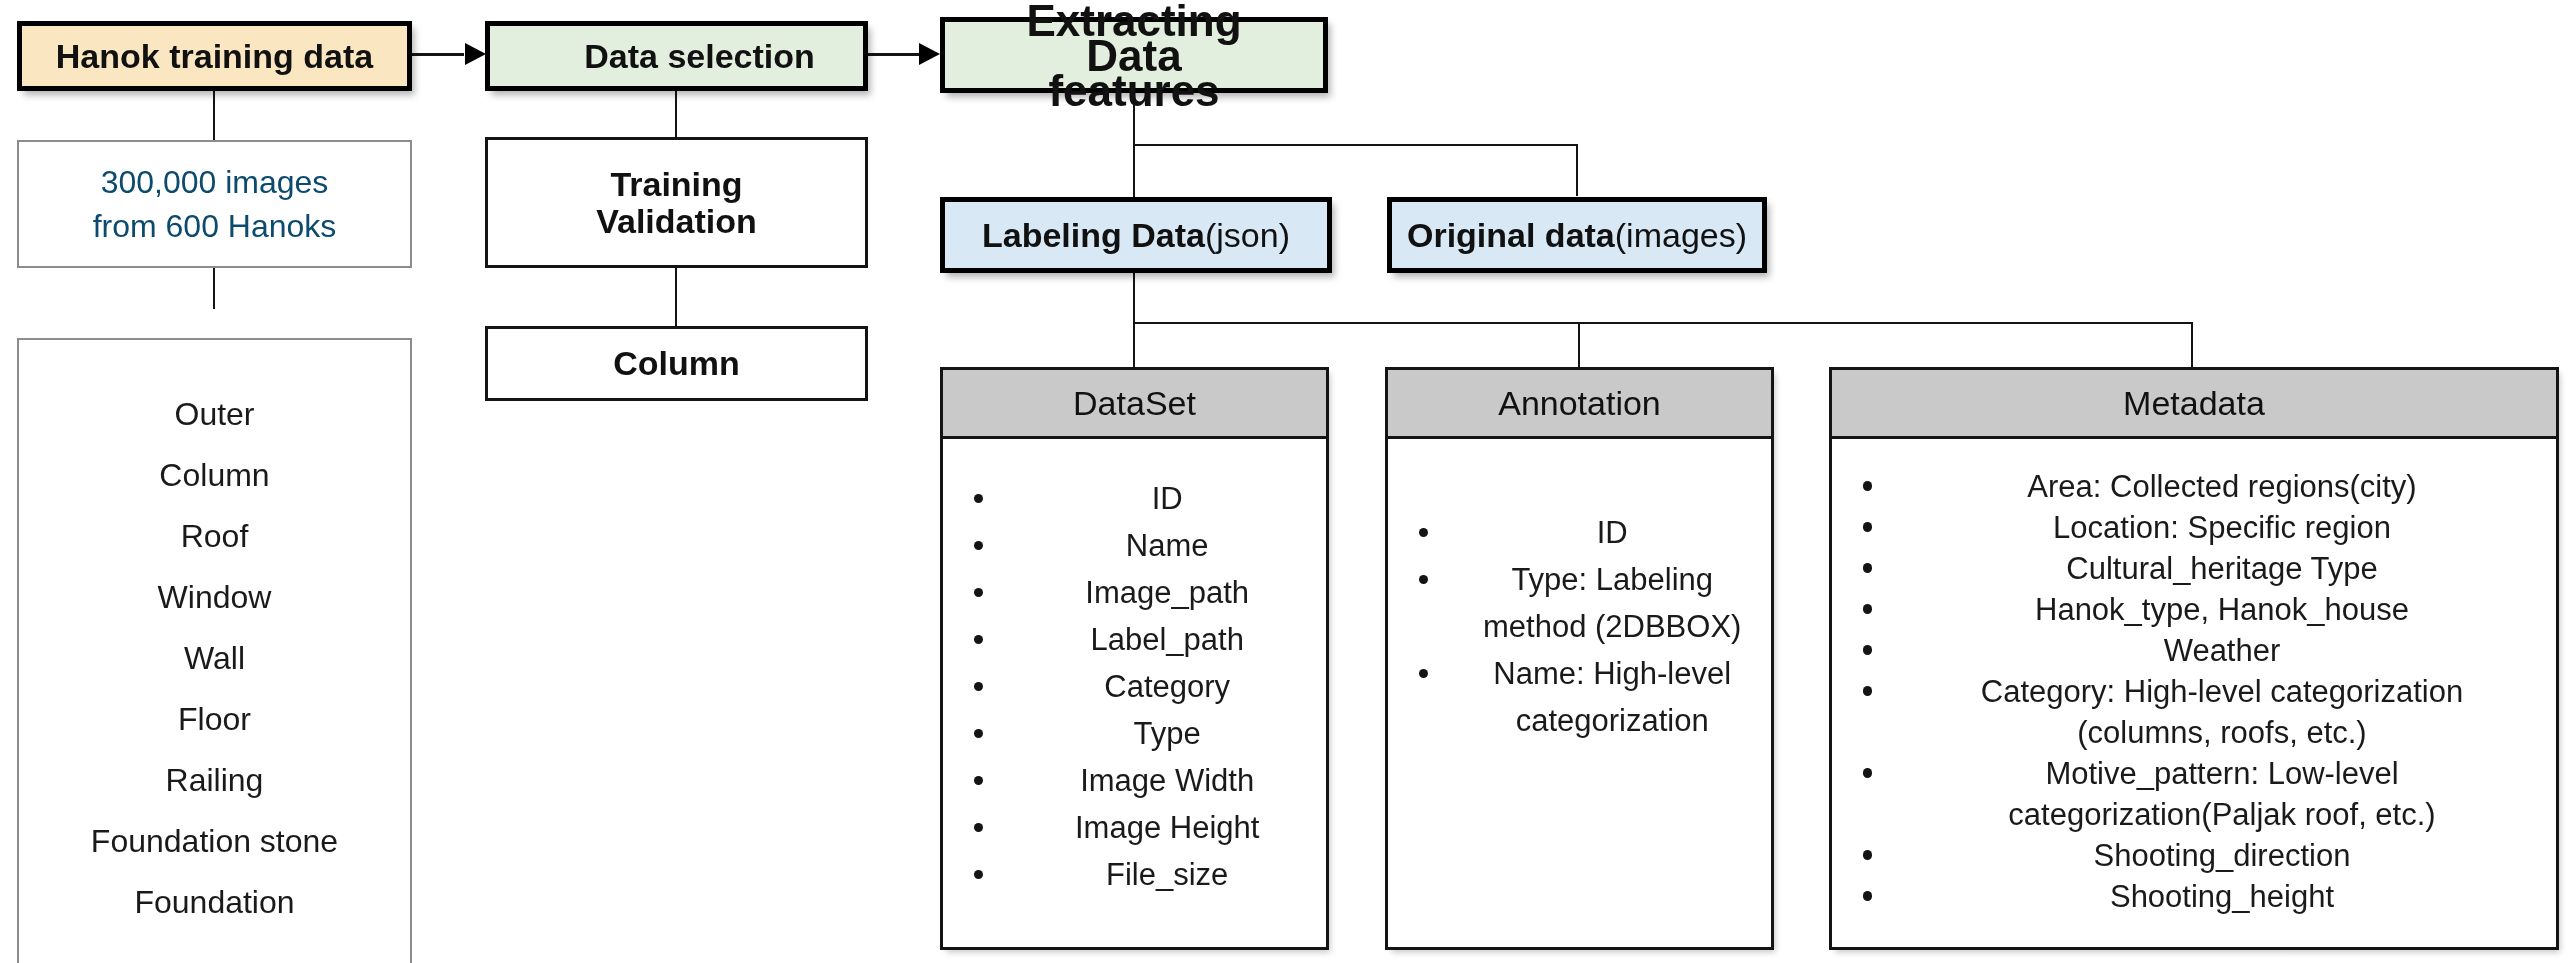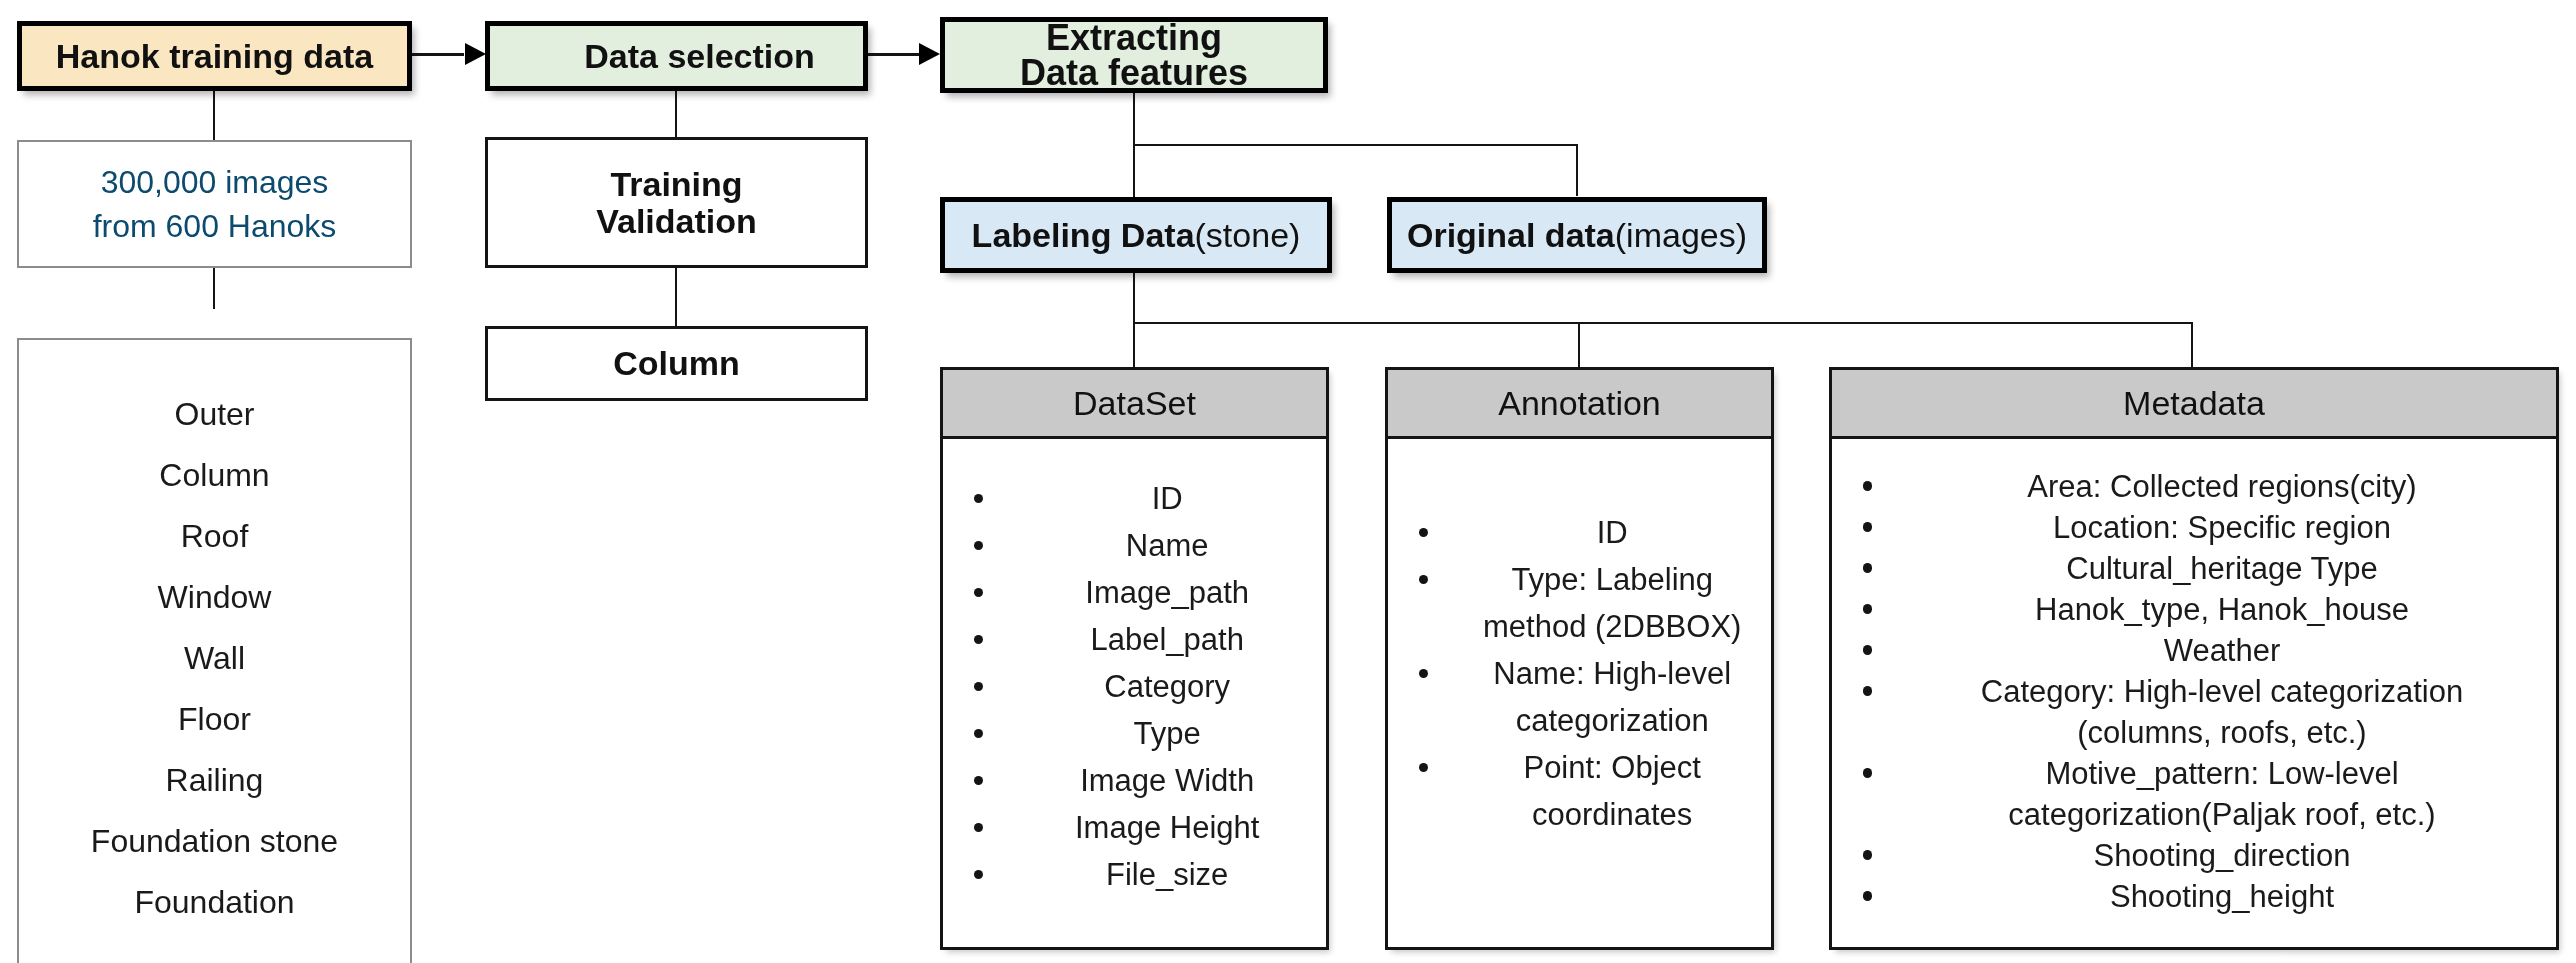--- a/index.html
+++ b/index.html
@@ -145,21 +145,21 @@
 
   <div class="box thick" style="left:17px; top:21px; width:395px; height:70px; background:#fae7c1;">
     <div class="flow-label">Hanok training data</div>
   </div>
 
   <div class="box thick" style="left:485px; top:21px; width:383px; height:70px; background:#e3efde;padding-left:46px;">
     <div class="flow-label">Data selection</div>
   </div>
 
   <div class="box thick" style="left:940px; top:17px; width:388px; height:76px; background:#e3efde;">
-    <div class="flow-label" style="font-size:36px; line-height:35px; max-width:258px;">Extracting Data features</div>
+    <div class="flow-label" style="font-size:44px; line-height:35px; max-width:258px;">Extracting Data features</div>
   </div>
 
   <div class="box thin-gray" style="left:17px; top:140px; width:395px; height:128px;">
     <div class="plain-label">300,000 images</div>
     <div class="plain-label">from 600 Hanoks</div>
   </div>
 
   <div class="box thin-gray element-list" style="left:17px; top:309px; width:395px; height:641px; justify-content:flex-start;">
     <div>Outer</div>
     <div>Column</div>
@@ -175,21 +175,21 @@
   <div class="box mid" style="left:485px; top:137px; width:383px; height:131px;text-align:center;">
     <div class="flow-label">Training</div>
     <div class="flow-label">Validation</div>
   </div>
 
   <div class="box mid" style="left:485px; top:326px; width:383px; height:75px;">
     <div class="flow-label">Column</div>
   </div>
 
   <div class="box thick" style="left:940px; top:197px; width:392px; height:76px; background:#d9e8f5;">
-    <div class="rich"><span class="b">Labeling Data</span><span class="r">(stone)</span></div>
+    <div class="rich"><span class="b">Labeling Data</span><span class="r">(json)</span></div>
   </div>
 
   <div class="box thick" style="left:1387px; top:197px; width:380px; height:76px; background:#d9e8f5;">
     <div class="rich"><span class="b">Original data</span><span class="r">(images)</span></div>
   </div>
 
   <div class="panel panel-dataset" style="left:940px; top:367px; width:389px; height:583px;">
     <div class="panel-header">DataSet</div>
     <ul>
       <li>ID</li>
@@ -203,21 +203,20 @@
       <li>File_size</li>
     </ul>
   </div>
 
   <div class="panel panel-annotation" style="left:1385px; top:367px; width:389px; height:583px;">
     <div class="panel-header">Annotation</div>
     <ul>
       <li>ID</li>
       <li>Type: Labeling method (2DBBOX)</li>
       <li>Name: High-level categorization</li>
-      <li>Point: Object coordinates</li>
     </ul>
   </div>
 
   <div class="panel panel-metadata" style="left:1829px; top:367px; width:730px; height:583px;">
     <div class="panel-header">Metadata</div>
     <ul>
       <li>Area: Collected regions(city)</li>
       <li>Location: Specific region</li>
       <li>Cultural_heritage Type</li>
       <li>Hanok_type, Hanok_house</li>

